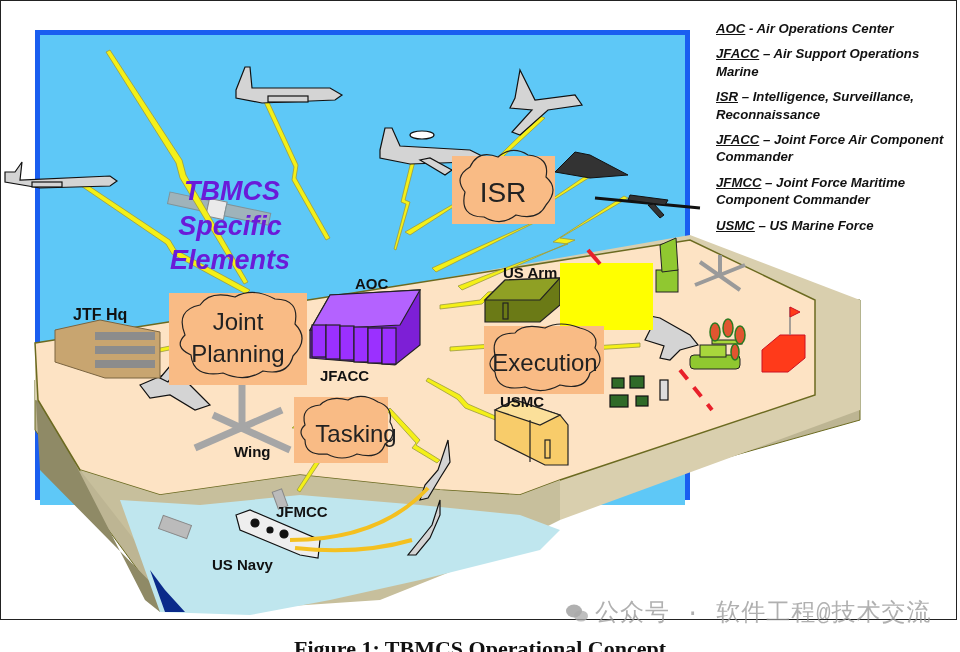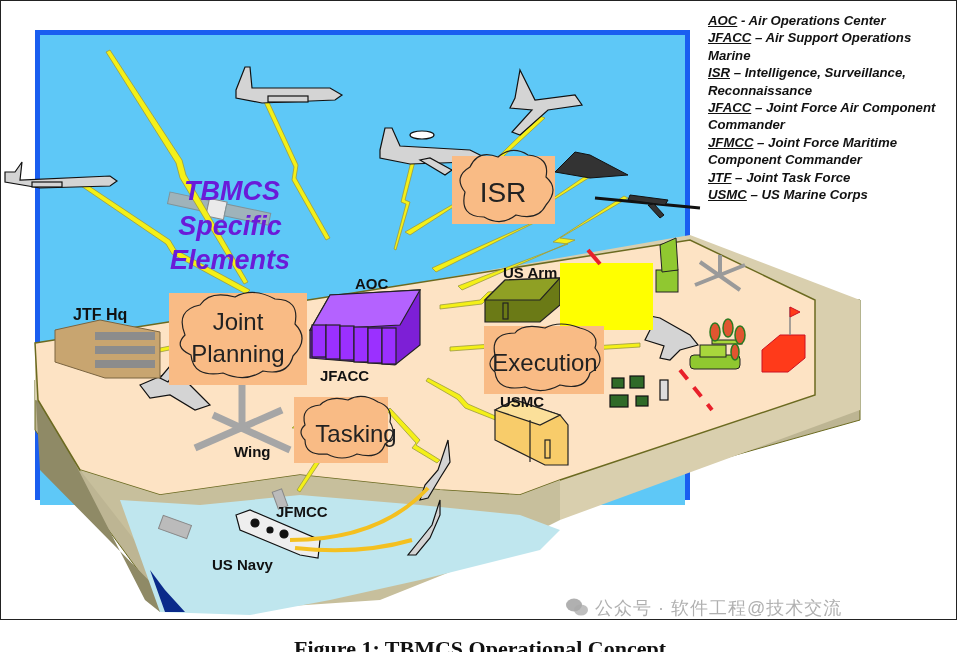--- a/index.html
+++ b/index.html
@@ -3,24 +3,24 @@
 <meta charset="utf-8">
 <style>
   html,body{margin:0;padding:0;background:#fff;}
   body{width:960px;height:652px;position:relative;overflow:hidden;font-family:"Liberation Sans",sans-serif;}
   .frame{position:absolute;left:0;top:0;width:957px;height:620px;border:1.5px solid #222;box-sizing:border-box;background:#fff;}
   svg.scene{position:absolute;left:0;top:0;}
   .lbl{font-family:"Liberation Sans",sans-serif;font-weight:bold;fill:#111;}
   .cloudtxt{font-family:"Liberation Sans",sans-serif;fill:#222;}
   .tbm{font-family:"Liberation Sans",sans-serif;font-weight:bold;font-style:italic;fill:#6a1bd8;}
   .legend{position:absolute;left:708px;top:12px;width:245px;font-family:"Liberation Sans",sans-serif;font-weight:bold;font-style:italic;font-size:13.2px;line-height:17.4px;color:#111;}
-  .legend .row{margin:0;}
+  .legend .row{margin:8px;}
   .legend .abbr{text-decoration:underline;}
   .caption{position:absolute;left:0;width:960px;top:636px;text-align:center;font-family:"Liberation Serif",serif;font-weight:bold;font-size:22px;color:#111;}
-  .watermark{position:absolute;left:565px;top:596px;font-family:Liberation Sans, sans-serif;font-size:18px;color:rgba(150,150,150,0.75);letter-spacing:1px;}
+  .watermark{position:absolute;left:565px;top:596px;font-family:Liberation Mono, monospace;font-size:24px;color:rgba(150,150,150,0.75);letter-spacing:1px;}
   .watermark .wm-icon{display:inline-block;width:24px;height:20px;vertical-align:-3px;margin-right:6px;}
 </style>
 </head>
 <body>
 
 <div class="frame"></div>
 
 <svg class="scene" width="960" height="652" viewBox="0 0 960 652">
 
   <rect x="35" y="30" width="655" height="470" fill="#1a5ef0"></rect>
@@ -235,22 +235,21 @@
   <text class="lbl" x="276" y="517" font-size="15">JFMCC</text>
   <text class="lbl" x="212" y="570" font-size="15">US Navy</text>
 </svg>
 
 <div class="legend">
   <p class="row"><span class="abbr">AOC</span><span> -  </span><span>Air Operations Center</span></p>
   <p class="row"><span class="abbr">JFACC</span><span> – </span><span>Air Support Operations Marine</span></p>
   <p class="row"><span class="abbr">ISR</span><span> – </span><span>Intelligence, Surveillance, Reconnaissance</span></p>
   <p class="row"><span class="abbr">JFACC</span><span> – </span><span>Joint Force Air Component Commander</span></p>
   <p class="row"><span class="abbr">JFMCC</span><span> – </span><span>Joint Force Maritime Component Commander</span></p>
-  <p class="row"><span class="abbr">JTF</span><span> – </span><span>Joint Task Force</span></p>
-  <p class="row"><span class="abbr">USMC</span><span> – </span><span>US Marine Corps</span></p>
+  <p class="row"><span class="abbr">USMC</span><span> – </span><span>US Marine Force</span></p>
 </div>
 
 <div class="watermark">
   <svg class="wm-icon" viewBox="0 0 24 20">
     <ellipse cx="9" cy="8" rx="8" ry="6.5" fill="rgba(150,150,150,0.75)"></ellipse>
     <ellipse cx="16" cy="13" rx="7" ry="5.5" fill="rgba(170,170,170,0.75)"></ellipse>
   </svg><span>公众号 · 软件工程@技术交流</span>
 </div>
 
 <div class="caption">Figure 1: TBMCS Operational Concept</div>

